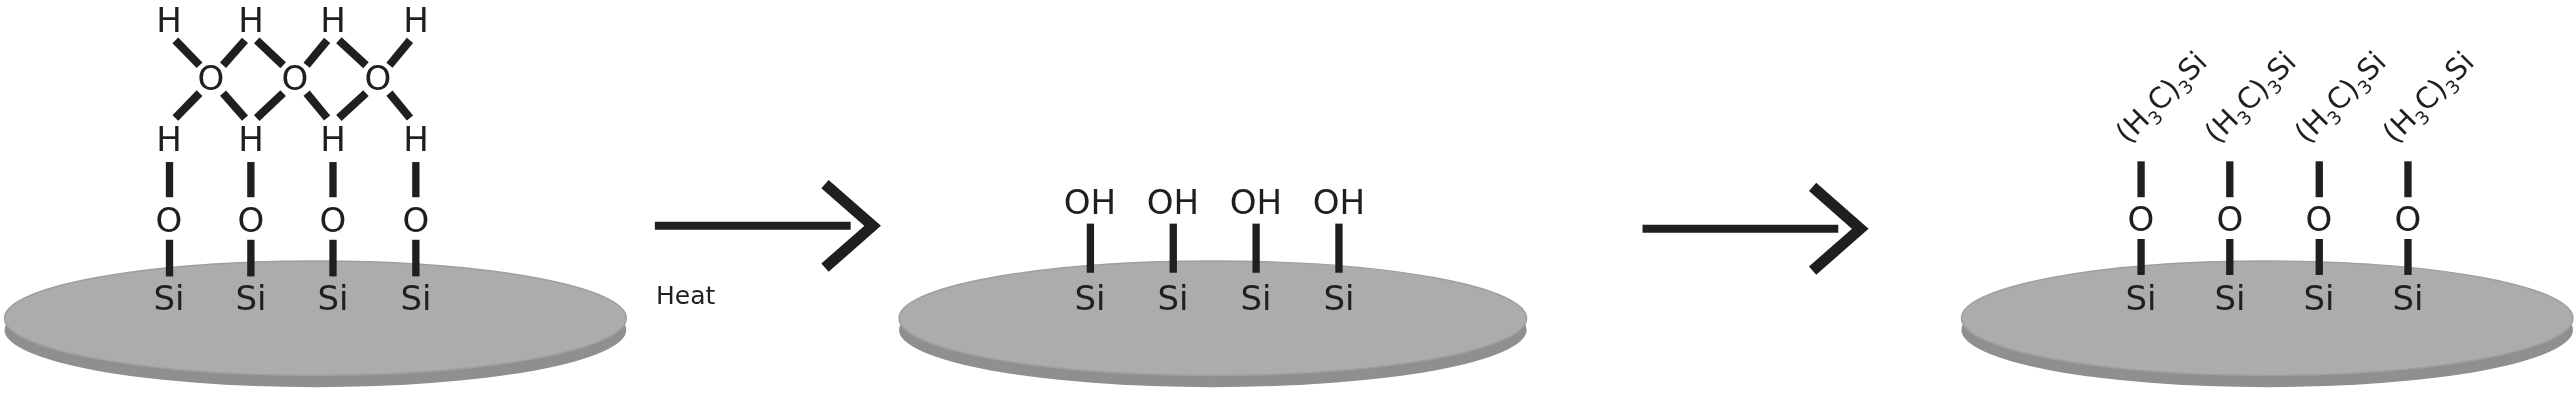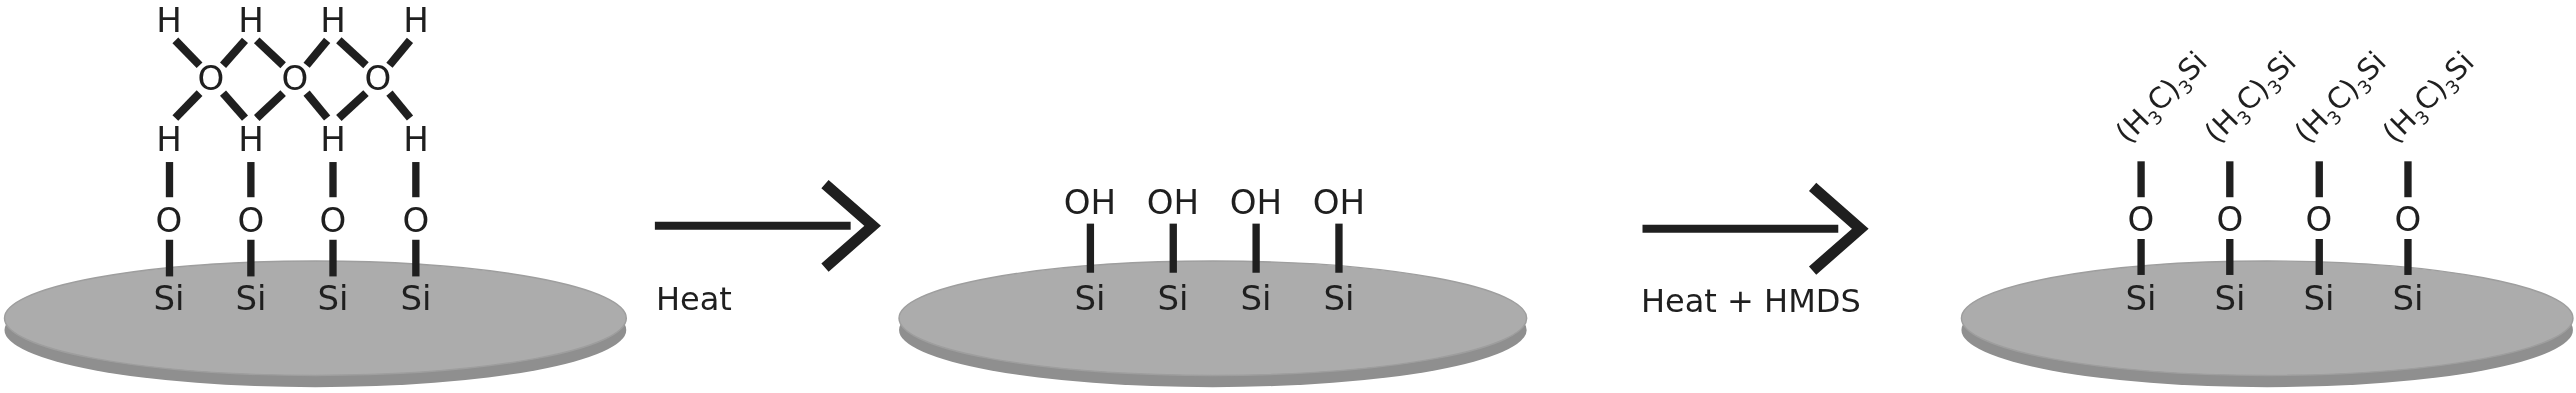--- a/index.html
+++ b/index.html
@@ -14,21 +14,21 @@
   .canvas svg{position:absolute;left:0;top:0;}
   .atom{
     position:absolute;
     transform:translate(-50%,-50%);
     font-size:34px;line-height:1;
     white-space:nowrap;
     color:#1f1f1f;
   }
   .arrow-label{
     position:absolute;
-    font-size:32px;line-height:1;
+    font-size:25px;line-height:1;
     white-space:nowrap;
     color:#1f1f1f;
   }
   .tms{
     position:absolute;
     font-size:29px;line-height:31px;height:31px;
     white-space:nowrap;
     transform-origin:left bottom;
     transform:rotate(-45deg);
     color:#1f1f1f;
@@ -136,15 +136,14 @@
       <div class="atom" style="left: 2230px; top: 298px;">Si</div>
       <div class="tms" style="left: 2311px; top: 118px;"><span>(H</span><sub>3</sub><span>C)</span><sub>3</sub><span>Si</span></div>
       <div class="atom" style="left: 2319px; top: 219px;">O</div>
       <div class="atom" style="left: 2319px; top: 298px;">Si</div>
       <div class="tms" style="left: 2399px; top: 118px;"><span>(H</span><sub>3</sub><span>C)</span><sub>3</sub><span>Si</span></div>
       <div class="atom" style="left: 2408px; top: 219px;">O</div>
       <div class="atom" style="left: 2408px; top: 298px;">Si</div>
     </div>
 
   <div class="arrow-label" style="left:656px;top:283px;">Heat</div>
-  <div class="arrow-label" style="left:1641px;top:285px;">Heat + HMDS</div>
 </div>
 
 
 </body></html>

